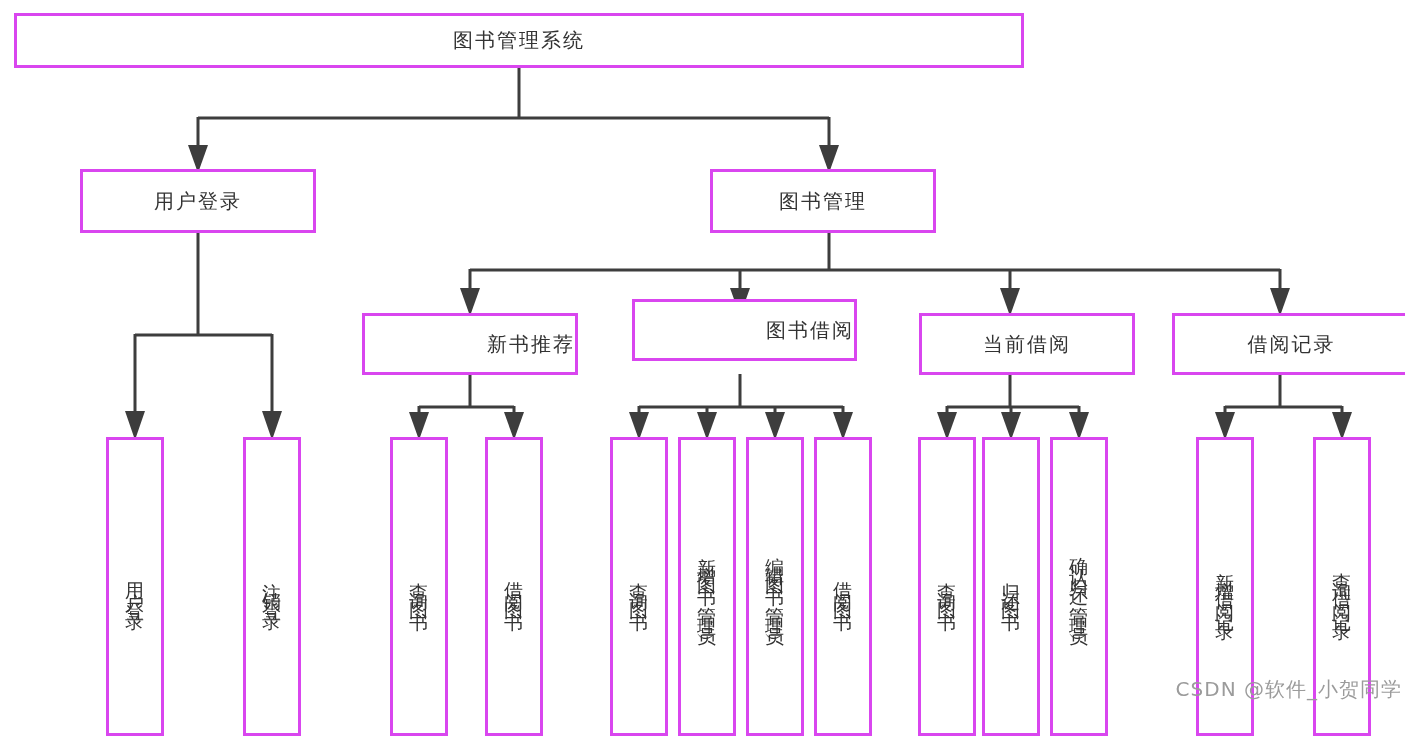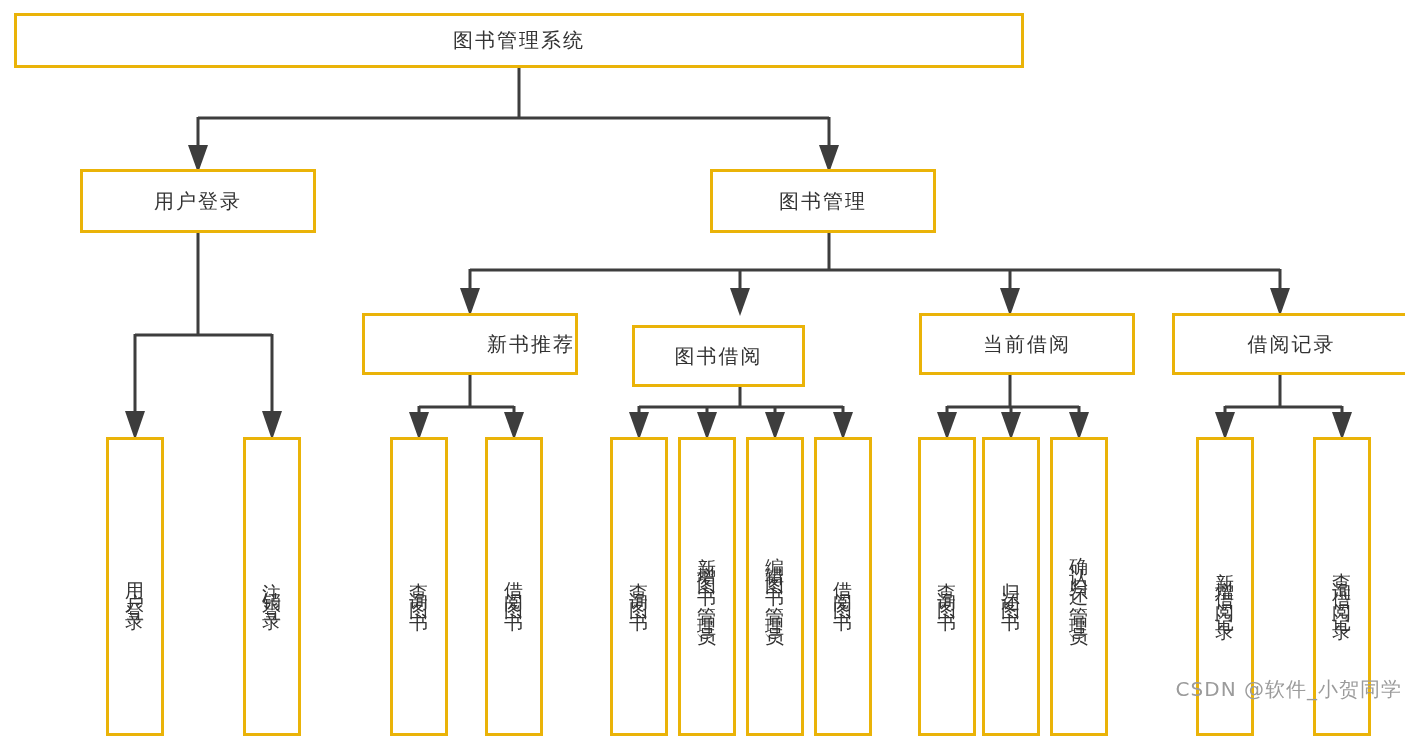--- a/index.html
+++ b/index.html
@@ -12,21 +12,21 @@
     overflow: hidden;
   }
   svg.connectors {
     position: absolute;
     left: 0; top: 0;
     z-index: 1;
   }
   .node {
     position: absolute;
     background: #ffffff;
-    border: 3px solid #eab308;
+    border: 3px solid #d946ef;
     box-sizing: border-box;
     display: flex;
     align-items: center;
     justify-content: center;
     color: #333333;
     z-index: 2;
   }
   .node.hbox { font-size: 20px; letter-spacing: 2px; }
   .node.leaf { font-size: 19px; }
   .vtext {
@@ -95,21 +95,21 @@
   <div class="node hbox" style="left:80px; top:169px; width:236px; height:64px;">
     <span>用户登录</span>
   </div>
   <div class="node hbox" style="left:710px; top:169px; width:226px; height:64px;">
     <span>图书管理</span>
   </div>
 
   <div class="node hbox" style="left:362px; top:313px; width:216px; height:62px;justify-content:flex-end;">
     <span>新书推荐</span>
   </div>
-  <div class="node hbox" style="left:632px; top:325px; width:173px; height:62px;">
+  <div class="node hbox" style="left:632px; top:299px; width:225px; height:62px;justify-content:flex-end;">
     <span>图书借阅</span>
   </div>
   <div class="node hbox" style="left:902px; top:313px; width:216px; height:62px;margin-left:17px;">
     <span>当前借阅</span>
   </div>
   <div class="node hbox" style="left:1172px; top:313px; width:239px; height:62px;">
     <span>借阅记录</span>
   </div>
 
   <div class="node leaf" style="left:106px; top:437px; width:58px; height:299px;">

